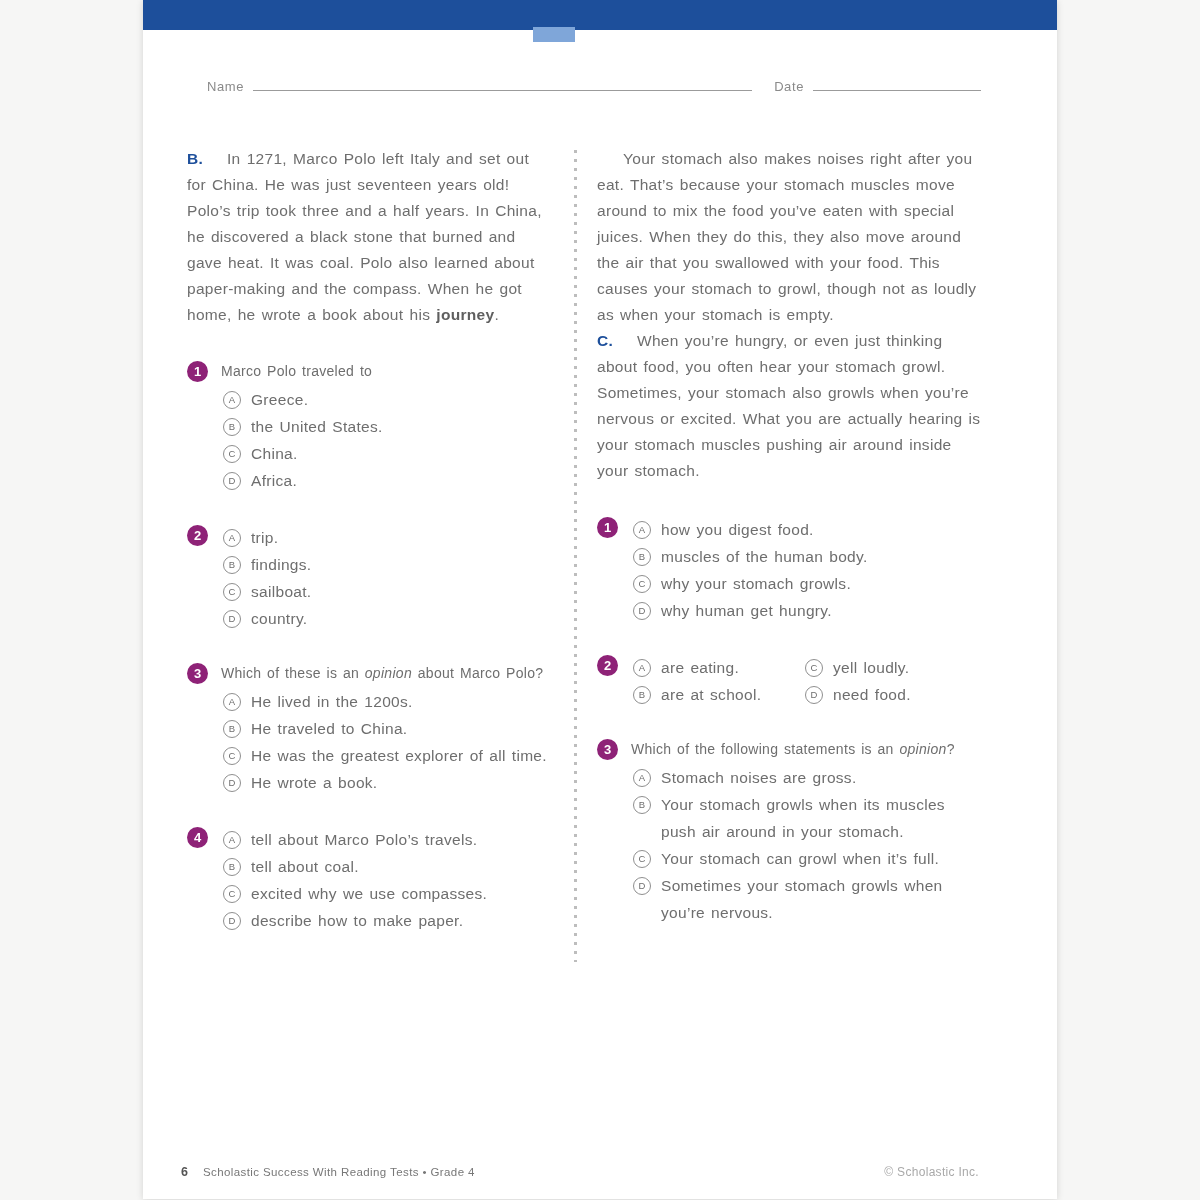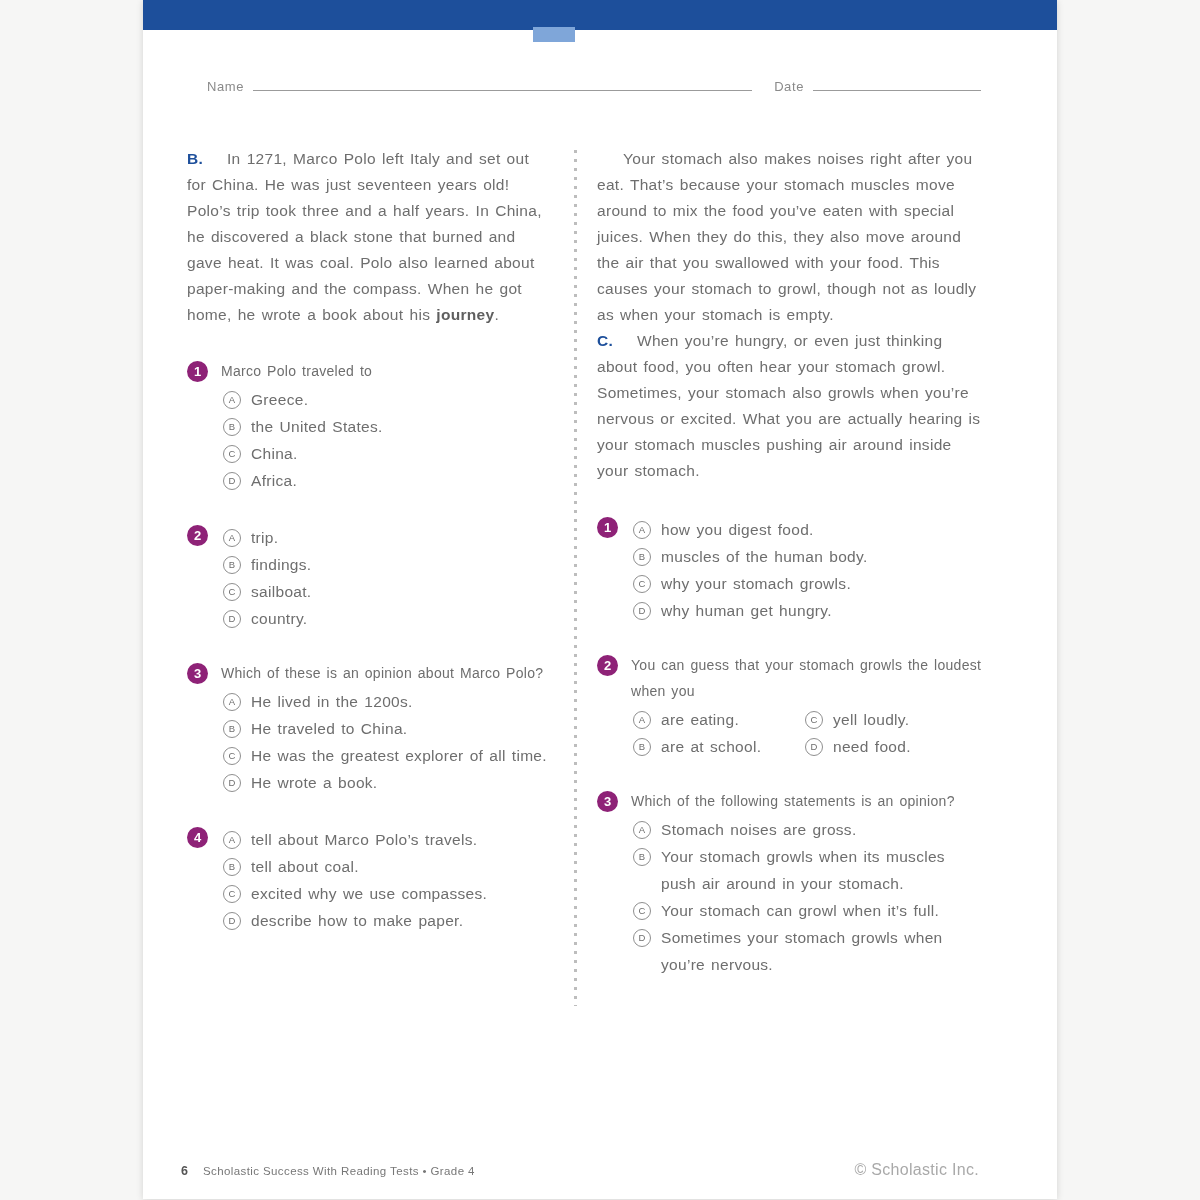--- a/index.html
+++ b/index.html
@@ -19,41 +19,41 @@
   .col{width:365px;}
   .col.right{flex:1;}
   .divider{width:3px;margin:4px 20px 0 22px;
     background-image:repeating-linear-gradient(to bottom,#bdbdbd 0 3px,transparent 3px 9px);}
   .para{margin:0;font-size:15.5px;line-height:26px;color:var(--body-text,#6e6e6e);
     letter-spacing:.3px;word-spacing:1.5px;}
   .para.indent{text-indent:26px;}
   .passage-label{display:inline-block;width:40px;font-weight:bold;
     color:var(--passage-label,#1d4f9b);letter-spacing:.3px;}
   .b{font-weight:bold;color:#5f5f5f;}
-  .i{}
+  .i{font-style:italic;}
   .questions{margin-top:30px;}
   .question{display:flex;margin-bottom:28px;}
   .q-num{flex:0 0 21px;width:21px;height:21px;border-radius:50%;
     background:var(--question-badge,#8e2277);color:#fff;font-weight:bold;font-size:13px;
     line-height:21px;text-align:center;margin-top:3px;}
   .q-body{margin-left:13px;flex:1;min-width:0;}
   .q-stem{font-size:14px;line-height:26px;color:var(--body-text,#6e6e6e);
     letter-spacing:.3px;word-spacing:1.5px;}
   .options{margin-top:2px;}
   .options.two-col{display:grid;grid-template-columns:172px 1fr;grid-auto-flow:column;
     grid-template-rows:repeat(2,auto);}
   .option{display:flex;font-size:15.5px;line-height:27px;color:var(--body-text,#6e6e6e);
     letter-spacing:.3px;word-spacing:1.5px;}
   .opt-letter{flex:0 0 16px;width:16px;height:16px;border:1px solid #8f8f8f;border-radius:50%;
     font-size:9.5px;line-height:16px;text-align:center;margin:5px 10px 0 2px;color:#6e6e6e;}
   .opt-text{flex:1;min-width:0;}
   .footer{position:absolute;left:38px;right:78px;bottom:20px;display:flex;align-items:baseline;}
   .pg-num{font-size:12.5px;font-weight:bold;color:#555;}
   .series{font-size:11.5px;color:#777;margin-left:15px;letter-spacing:.4px;}
-  .copyright{margin-left:auto;font-size:16px;color:#a9a9a9;letter-spacing:.3px;}
+  .copyright{margin-left:auto;font-size:12px;color:#a9a9a9;letter-spacing:.3px;}
   .bottom-strip{width:628px;height:9px;margin:3px auto 0;opacity:.65;border-radius:1px;
     background:linear-gradient(90deg,#adbfa6,#cfd8cd 18%,#dfd8c8 40%,#c8d2de 60%,#d6cfc4 78%,#b9c4b3);}
 </style>
 </head>
 <body>
 
 <div class="stage">
   <div class="sheet">
     <div class="top-bar"></div>
     <div class="top-bar-accent"></div>
@@ -193,21 +193,20 @@
                   <div class="option">
                     <span class="opt-letter">D</span>
                     <span class="opt-text">why human get hungry.</span>
                   </div>
                 </div>
               </div>
             </div>
             <div class="question">
               <div class="q-num">2</div>
               <div class="q-body">
-                <div class="q-stem"><span>You can guess that your stomach growls the loudest when you</span></div>
                 <div class="options two-col">
                   <div class="option">
                     <span class="opt-letter">A</span>
                     <span class="opt-text">are eating.</span>
                   </div>
                   <div class="option">
                     <span class="opt-letter">B</span>
                     <span class="opt-text">are at school.</span>
                   </div>
                   <div class="option">

